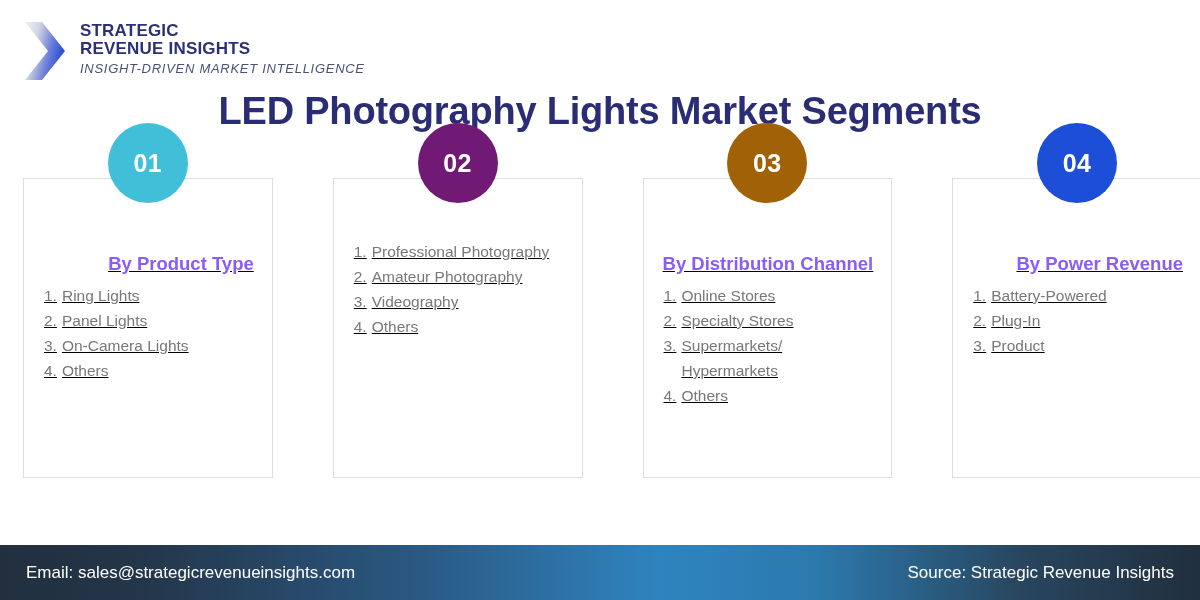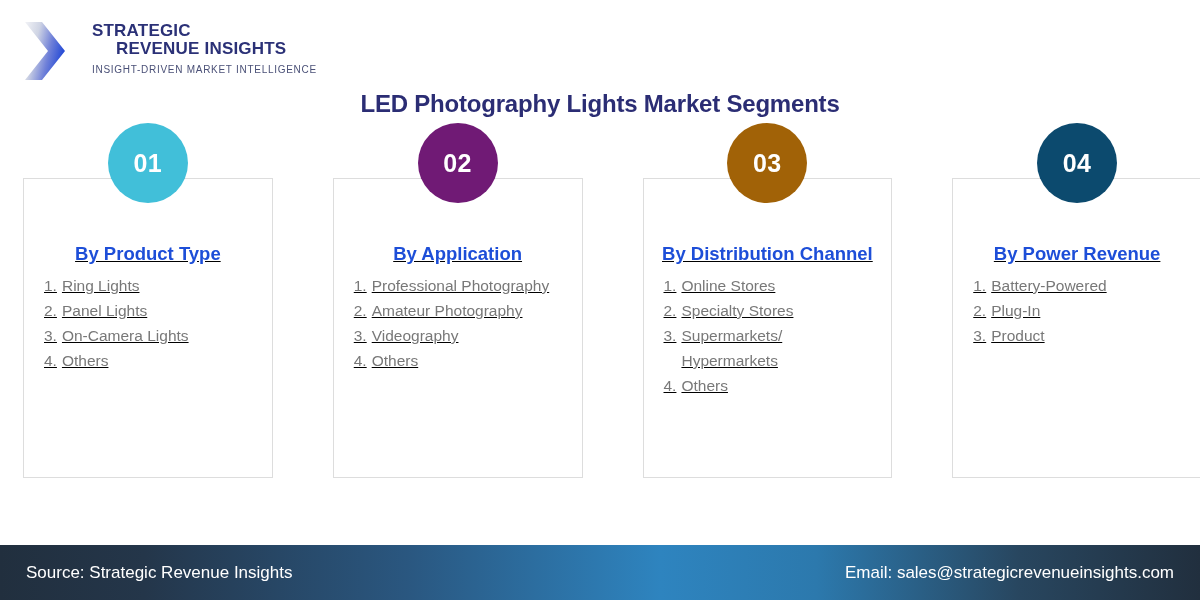--- a/index.html
+++ b/index.html
@@ -15,57 +15,57 @@
     position: relative;
   }
 
   
   .logo-block {
     position: absolute;
     left: 22px;
     top: 18px;
     display: flex;
     align-items: flex-start;
-    gap: 12px;
   }
   .logo-mark {
     width: 46px;
     height: 62px;
     flex: 0 0 auto;
     margin-top: 2px;
   }
   .logo-text {
     margin-left: 12px;
     padding-top: 4px;
   }
   .logo-name {
     font-size: 17px;
     font-weight: bold;
     color: #2b3177;
     line-height: 1.08;
     letter-spacing: 0.2px;
   }
-  .logo-name .l2 { display: block; margin-left: 24px; }
+  .logo-name .l2 { display: block; }
   .logo-tagline {
     margin-top: 1px;
-    font-size: 10px;
+    font-size: 13px;
     letter-spacing: 0.72px;
     color: #4a5077;
     font-weight: normal;
     white-space: nowrap;
+    font-style: italic;
   }
 
   
   .page-title {
     position: absolute;
     top: 90px;
     left: 0;
     width: 1200px;
     text-align: center;
-    font-size: 24px;
+    font-size: 38px;
     font-weight: bold;
     color: #2b2d74;
     letter-spacing: -0.2px;
   }
 
   
   .cards {
     position: absolute;
     top: 178px;
     left: 23px;
@@ -93,26 +93,26 @@
     border-radius: 50%;
     display: flex;
     align-items: center;
     justify-content: center;
     color: #ffffff;
     font-size: 25px;
     font-weight: bold;
     letter-spacing: 0.5px;
   }
   .card-title {
-    text-align: center;
+    text-align: right;
     font-size: 18.5px;
     font-weight: bold;
-    color: #1d4ed8;
+    color: #8b5cf6;
     line-height: 1.6;
-    margin: 0 0 4px 0;
+    margin: 10px 0 4px 0;
     padding: 0 4px;
   }
   .card-list {
     list-style: none;
     margin: 0;
     padding: 0 0 0 6px;
     color: #787878;
     font-size: 15.5px;
     line-height: 1.62;
   }
@@ -200,21 +200,20 @@
         </li>
       <li>
           <span class="li-num">4.</span>
           <span class="li-text">Others</span>
         </li>
     </ul>
   </div>
 
   <div class="card">
     <div class="badge" style="background: #701a75;">02</div>
-    <div class="card-title">By Application</div>
     <ul class="card-list">
       <li>
           <span class="li-num">1.</span>
           <span class="li-text">Professional Photography</span>
         </li>
       <li>
           <span class="li-num">2.</span>
           <span class="li-text">Amateur Photography</span>
         </li>
       <li>
@@ -245,36 +244,36 @@
           <span class="li-text">Supermarkets/ Hypermarkets</span>
         </li>
       <li>
           <span class="li-num">4.</span>
           <span class="li-text">Others</span>
         </li>
     </ul>
   </div>
 
   <div class="card">
-    <div class="badge" style="background: #0c4a6e;">04</div>
+    <div class="badge" style="background: #1d4ed8;">04</div>
     <div class="card-title">By Power Revenue</div>
     <ul class="card-list">
       <li>
           <span class="li-num">1.</span>
           <span class="li-text">Battery-Powered</span>
         </li>
       <li>
           <span class="li-num">2.</span>
           <span class="li-text">Plug-In</span>
         </li>
       <li>
           <span class="li-num">3.</span>
           <span class="li-text">Product</span>
         </li>
     </ul>
   </div>
 
 </div>
 
 <div class="footer">
+  <span>Email: sales@strategicrevenueinsights.com</span>
   <span>Source: Strategic Revenue Insights</span>
-  <span>Email: sales@strategicrevenueinsights.com</span>
 </div>
 
 </body></html>

